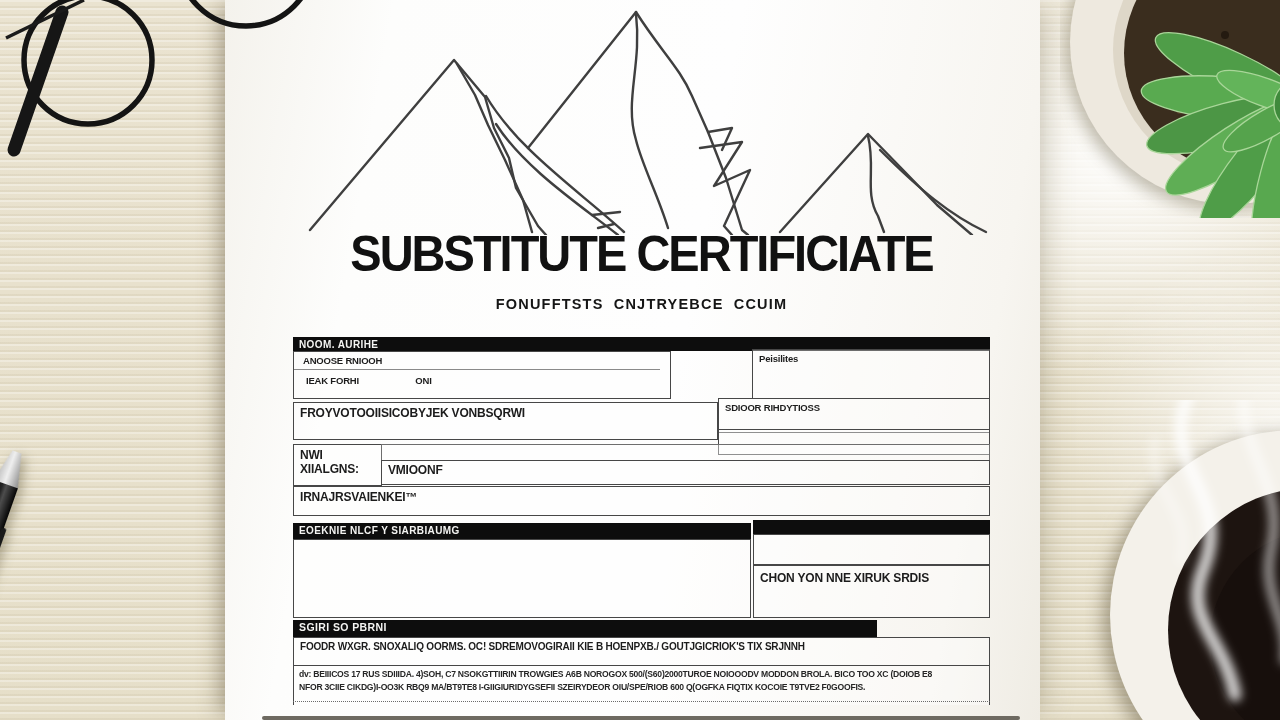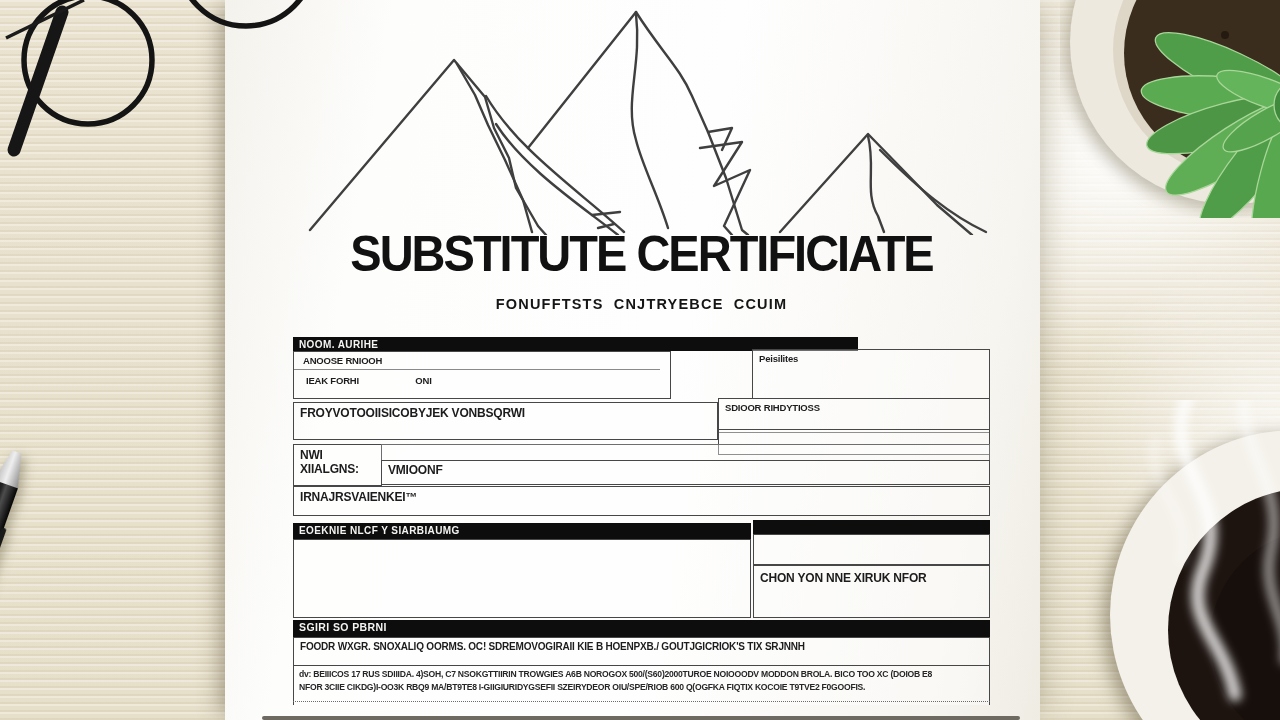--- a/index.html
+++ b/index.html
@@ -60,21 +60,21 @@
     <path d="M428,132 L452,128 L442,150"></path>
     <path d="M500,232 L588,134 L625,172 L657,205 L692,235"></path>
     <path d="M588,136 C596,168 584,192 598,216 L604,232"></path>
     <path d="M600,150 C640,190 670,215 706,232"></path>
     <path d="M312,215 L340,212 M318,228 L334,224"></path>
   </svg>
 
   <div id="title">SUBSTITUTE CERTIFICIATE</div>
   <div id="subtitle">FONUFFTSTS CNJTRYEBCE CCUIM</div>
 
-  <div class="fbar" style="left:293px;top:337px;width:565px;height:14px;">NOOM. AURIHE</div>
+  <div class="fbar" style="left:293px;top:337px;width:697px;height:14px;">NOOM. AURIHE</div>
 
   <div class="fbox" style="left:293px;top:351px;width:378px;height:48px;">
     <span class="flabel ul-row" style="padding-left:9px;">ANOOSE RNIOOH</span>
     <span class="flabel" style="padding-left:12px;display:inline-block;">IEAK FORHI</span>
     <span class="flabel" style="display:inline-block;padding-left:46px;">ONI</span>
   </div>
 
   <div class="fbox" style="left:752px;top:349px;width:238px;height:50px;">
     <span class="flabel">Peisilites</span>
   </div>
@@ -99,24 +99,24 @@
   <div class="fbox" style="left:293px;top:486px;width:697px;height:30px;">
     <span class="flabel small">IRNAJRSVAIENKEI™</span>
   </div>
 
   <div class="fbar" style="left:293px;top:523px;width:458px;height:16px;">EOEKNIE NLCF Y SIARBIAUMG</div>
   <div class="fbar" style="left:753px;top:520px;width:237px;height:14px;"></div>
 
   <div class="fbox" style="left:293px;top:539px;width:458px;height:79px;"></div>
   <div class="fbox" style="left:753px;top:534px;width:237px;height:31px;"></div>
   <div class="fbox" style="left:753px;top:565px;width:237px;height:53px;">
-    <span class="flabel small" style="padding-top:5px;">CHON YON NNE XIRUK NFOR</span>
+    <span class="flabel small" style="padding-top:5px;">CHON YON NNE XIRUK SRDIS</span>
   </div>
 
-  <div class="fbar" style="left:293px;top:620px;width:697px;height:17px;font-size:10.5px;">SGIRI SO PBRNI</div>
+  <div class="fbar" style="left:293px;top:620px;width:584px;height:17px;font-size:10.5px;">SGIRI SO PBRNI</div>
 
   <div class="fbox" style="left:293px;top:637px;width:697px;height:29px;">
     <span class="flabel" style="font-size:10px;white-space:nowrap;overflow:hidden;">FOODR WXGR. SNOXALIQ OORMS. OC!  SDREMOVOGIRAII KIE  B HOENPXB./ GOUTJGICRIOK'S TIX SRJNNH</span>
   </div>
 
   <div class="fbox" style="left:293px;top:665px;width:697px;height:40px;border-bottom:none;padding:2px 5px;">
     <span class="para-line">dv: BEIIICOS 17 RUS SDIIIDA. 4)SOH, C7 NSOKGTTIIRIN TROWGIES A6B NOROGOX    500/(S60)2000TUROE NOIOOODV MODDON BROLA. BICO TOO XC (DOIOB E8</span>
     <span class="para-line">NFOR 3CIIE CIKDG)I-OO3K RBQ9 MA/BT9TE8 I-GIIGIURIDYGSEFII SZEIRYDEOR OIU/SPE/RIOB 600 Q(OGFKA FIQTIX KOCOIE T9TVE2 F0GOOFIS.</span>
   </div>
   <div id="dotline"></div>

